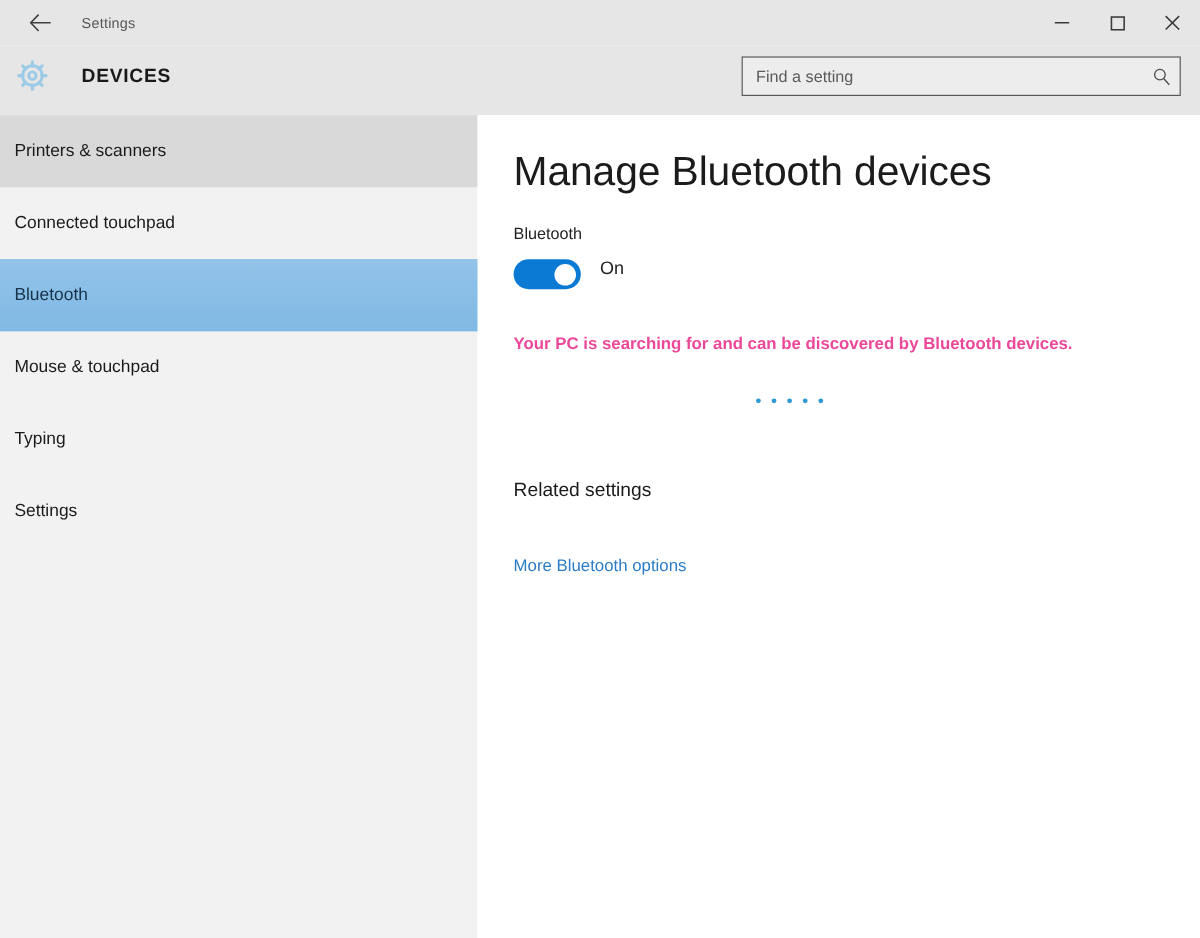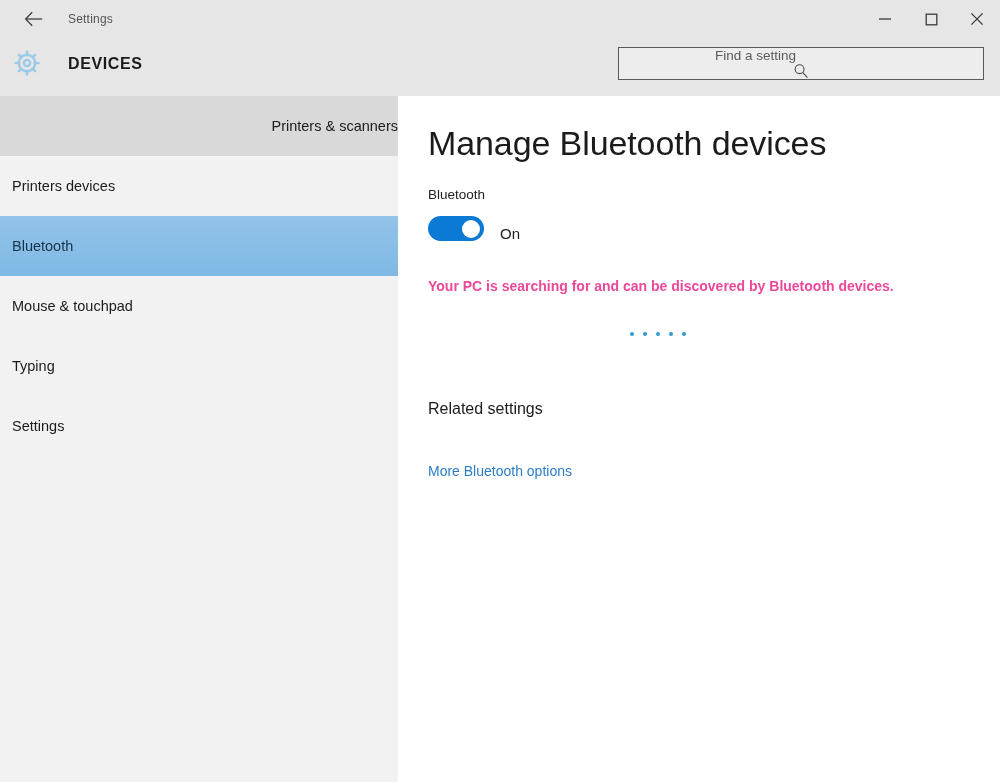--- a/index.html
+++ b/index.html
@@ -101,21 +101,20 @@
     position: absolute;
     left: 618px;
     top: 47px;
     width: 366px;
     height: 33px;
     border: 1px solid #5a5a5a;
     background: #ededed;
     box-sizing: border-box;
     display: flex;
     align-items: center;
-    flex-direction: column;
   }
   .search-input {
     flex: 1;
     border: 0;
     outline: none;
     background: transparent;
     font-family: "Liberation Sans", sans-serif;
     font-size: 13.5px;
     color: #555555;
     padding: 0 6px 0 11px;
@@ -143,21 +142,21 @@
     position: relative;
     height: 60px;
     display: flex;
     align-items: center;
     padding-left: 12px;
     box-sizing: border-box;
     font-size: 14.5px;
     color: #1b1b1b;
     background: transparent;
   }
-  .nav-item.hovered { background: #d9d9d9; justify-content: flex-end; }
+  .nav-item.hovered { background: #d9d9d9; }
   .nav-item.selected {
     background: #8bbfe6;
     background-image: linear-gradient(to bottom, #93c3e9 0%, #7fb9e4 100%);
   }
   .nav-item.selected .nav-label { color: #17324a; }
 
   
   .content {
     position: absolute;
     left: 398px; top: 96px;
@@ -181,21 +180,21 @@
     font-size: 13.5px;
     color: #222222;
     line-height: 1;
   }
 
   .toggle-row {
     position: absolute;
     left: 30px;
     top: 120px;
     display: flex;
-    align-items: flex-end;
+    align-items: flex-start;
   }
   .toggle {
     width: 56px;
     height: 25px;
     border-radius: 13px;
     background: #0b7ad4;
     position: relative;
     box-sizing: border-box;
   }
   .toggle .knob {
@@ -329,21 +328,21 @@
         <line x1="9.9" y1="9.6" x2="14.4" y2="14.6" stroke="#4a4a4a" stroke-width="1.1"></line>
       </svg>
     </span>
   </div>
 
   <div class="sidebar">
     <div class="nav-item hovered">
       <span class="nav-label">Printers &amp; scanners</span>
     </div>
     <div class="nav-item">
-      <span class="nav-label">Printers devices</span>
+      <span class="nav-label">Connected touchpad</span>
     </div>
     <div class="nav-item selected">
       <span class="nav-label">Bluetooth</span>
     </div>
     <div class="nav-item">
       <span class="nav-label">Mouse &amp; touchpad</span>
     </div>
     <div class="nav-item">
       <span class="nav-label">Typing</span>
     </div>

